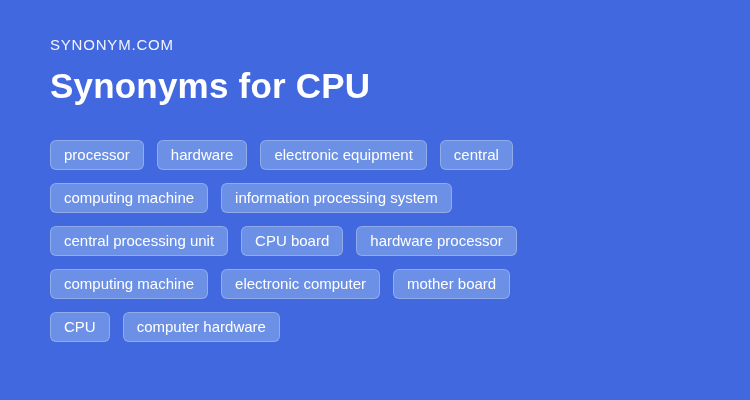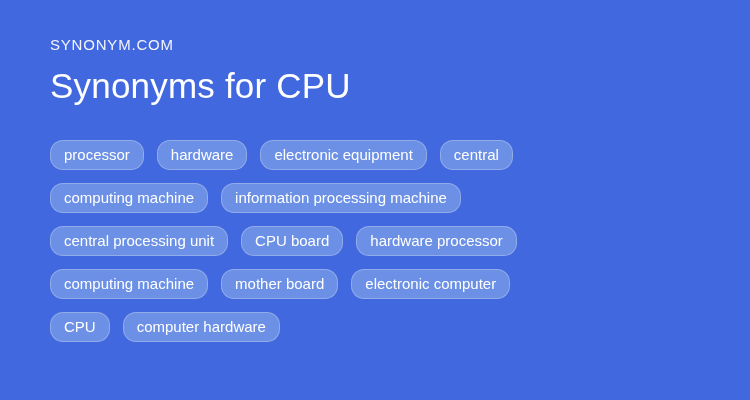--- a/index.html
+++ b/index.html
@@ -25,60 +25,60 @@
     font-size: 15px;
     line-height: 15px;
     letter-spacing: 0.8px;
     font-weight: 400;
   }
   .title {
     margin: 14px 0 0 0;
     color: #ffffff;
     font-size: 35px;
     line-height: 40px;
-    font-weight: 400;
+    font-weight: 700;
     letter-spacing: 0.2px;
   }
   .chips {
     margin-top: 34px;
     max-width: 665px;
     display: flex;
     flex-wrap: wrap;
     gap: 13px;
   }
   .chip {
     display: inline-block;
     box-sizing: border-box;
     height: 30px;
     line-height: 28px;
     padding: 0 13px;
     background: var(--chip, #6b90e5);
     border: 1px solid rgba(255, 255, 255, 0.25);
-    border-radius: 13px;
+    border-radius: 6px;
     color: #ffffff;
     font-size: 15px;
     white-space: nowrap;
     cursor: pointer;
   }
 </style>
 </head>
 <body style="--bg: #4268df; --chip: #6b90e5;">
 
 <div class="page">
   <div class="brand">SYNONYM.COM</div>
   <h1 class="title">Synonyms for CPU</h1>
   <div class="chips">
       <span class="chip">processor</span>
       <span class="chip">hardware</span>
       <span class="chip">electronic equipment</span>
       <span class="chip">central</span>
       <span class="chip">computing machine</span>
-      <span class="chip">information processing machine</span>
+      <span class="chip">information processing system</span>
       <span class="chip">central processing unit</span>
       <span class="chip">CPU board</span>
       <span class="chip">hardware processor</span>
       <span class="chip">computing machine</span>
+      <span class="chip">electronic computer</span>
       <span class="chip">mother board</span>
-      <span class="chip">electronic computer</span>
       <span class="chip">CPU</span>
       <span class="chip">computer hardware</span>
     </div>
 </div>
 
 </body></html>

